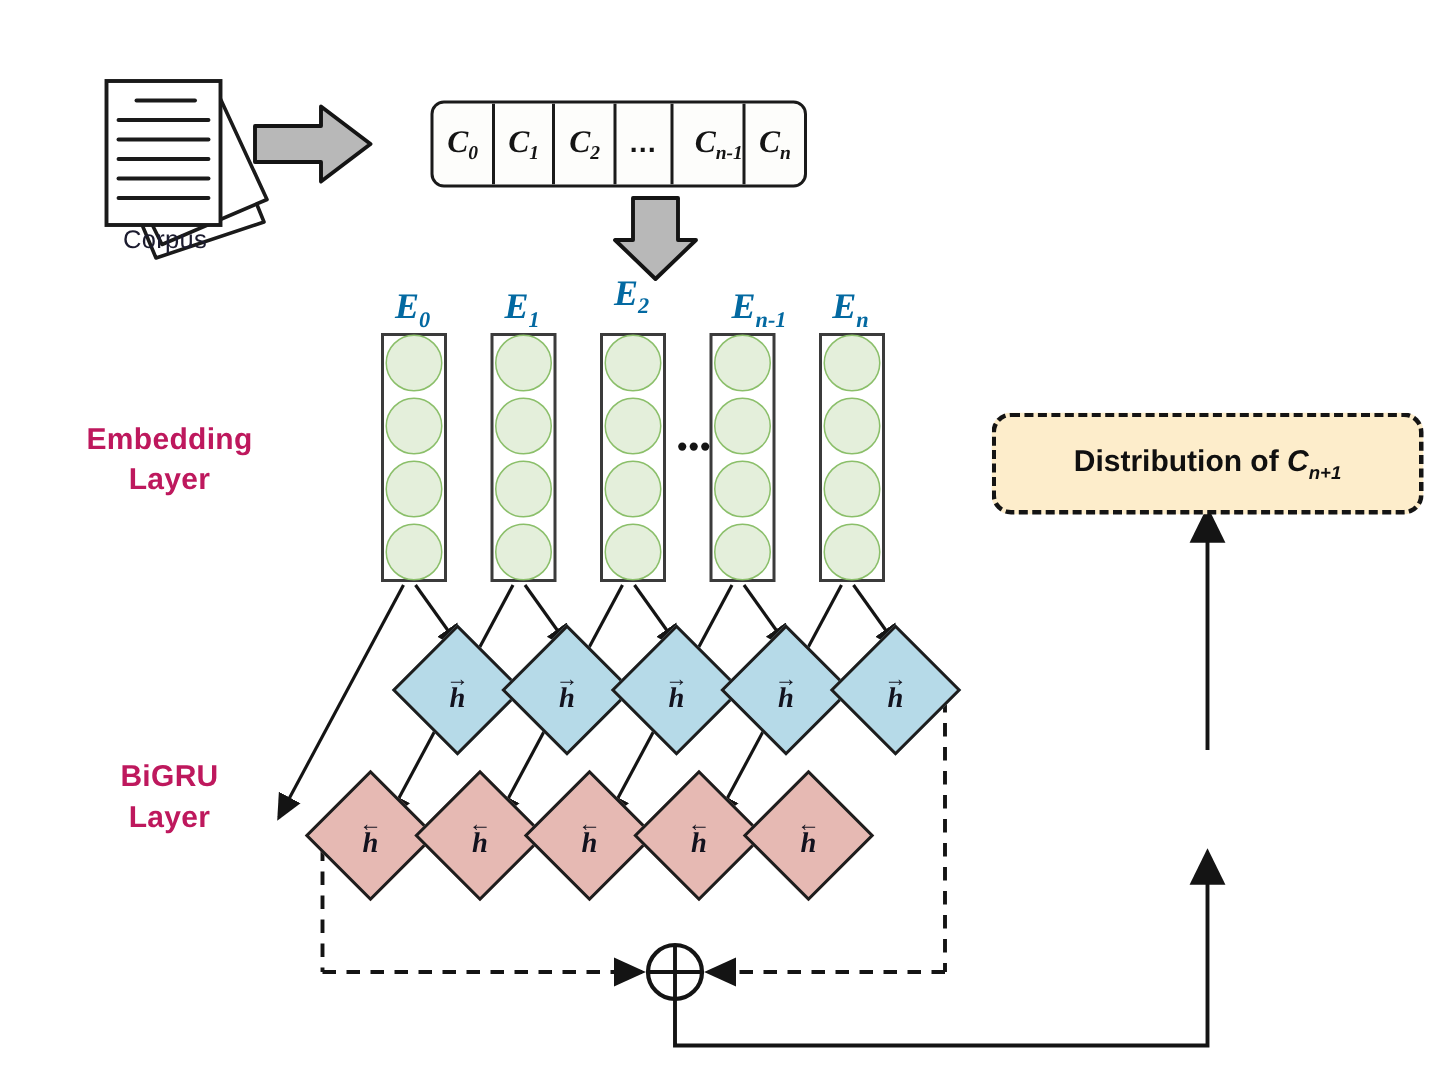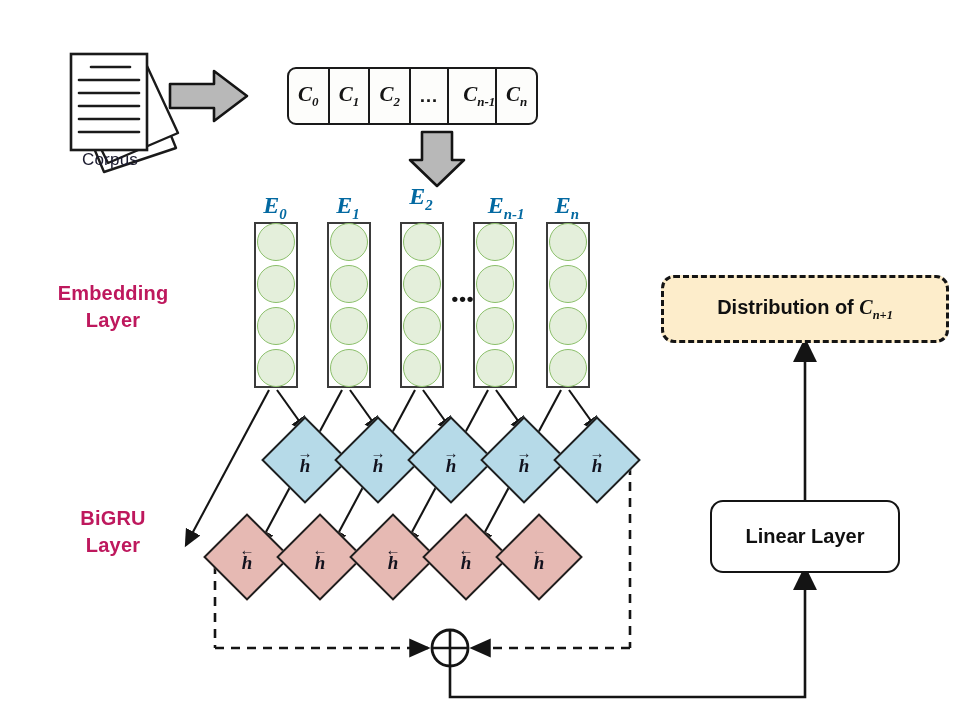--- a/index.html
+++ b/index.html
@@ -84,21 +84,21 @@
     font-style: normal;
     line-height: 0.72;
   }
   .boxtext {
     font-weight: bold;
     font-size: 20px;
     color: #101010;
     white-space: nowrap;
   }
   .boxtext i {
-    font-family: Liberation Serif, serif;
+    font-family: Liberation Sans, sans-serif;
     font-style: italic;
   }
   .boxtext i sub { font-size: 0.62em; }
 
   
   .tok-strip {
     border: 2.5px solid #1a1a1a;
     border-radius: 9px;
     background: #fdfdfb;
     display: flex;
@@ -396,21 +396,18 @@
   </div>
   <div class="diamond d-bwd" style="left:508px; top:526px; width:62px; height:62px;">
     <div class="inner">
       <span class="diamond-label">
         <span class="ov">←</span>
         <span>h</span>
       </span>
     </div>
   </div>
 
-  <div class="rounded-box box-solid" style="left:710px; top:500px; width:190px; height:73px;">
-    <span class="boxtext">Linear Layer</span>
-  </div>
 
   <div class="rounded-box box-dashed" style="left:661px; top:275px; width:288px; height:68px;">
     <span class="boxtext"><span>Distribution of </span><i><span>C</span><sub>n+1</sub></i></span>
   </div>
 
 </div>
 
 </body></html>

